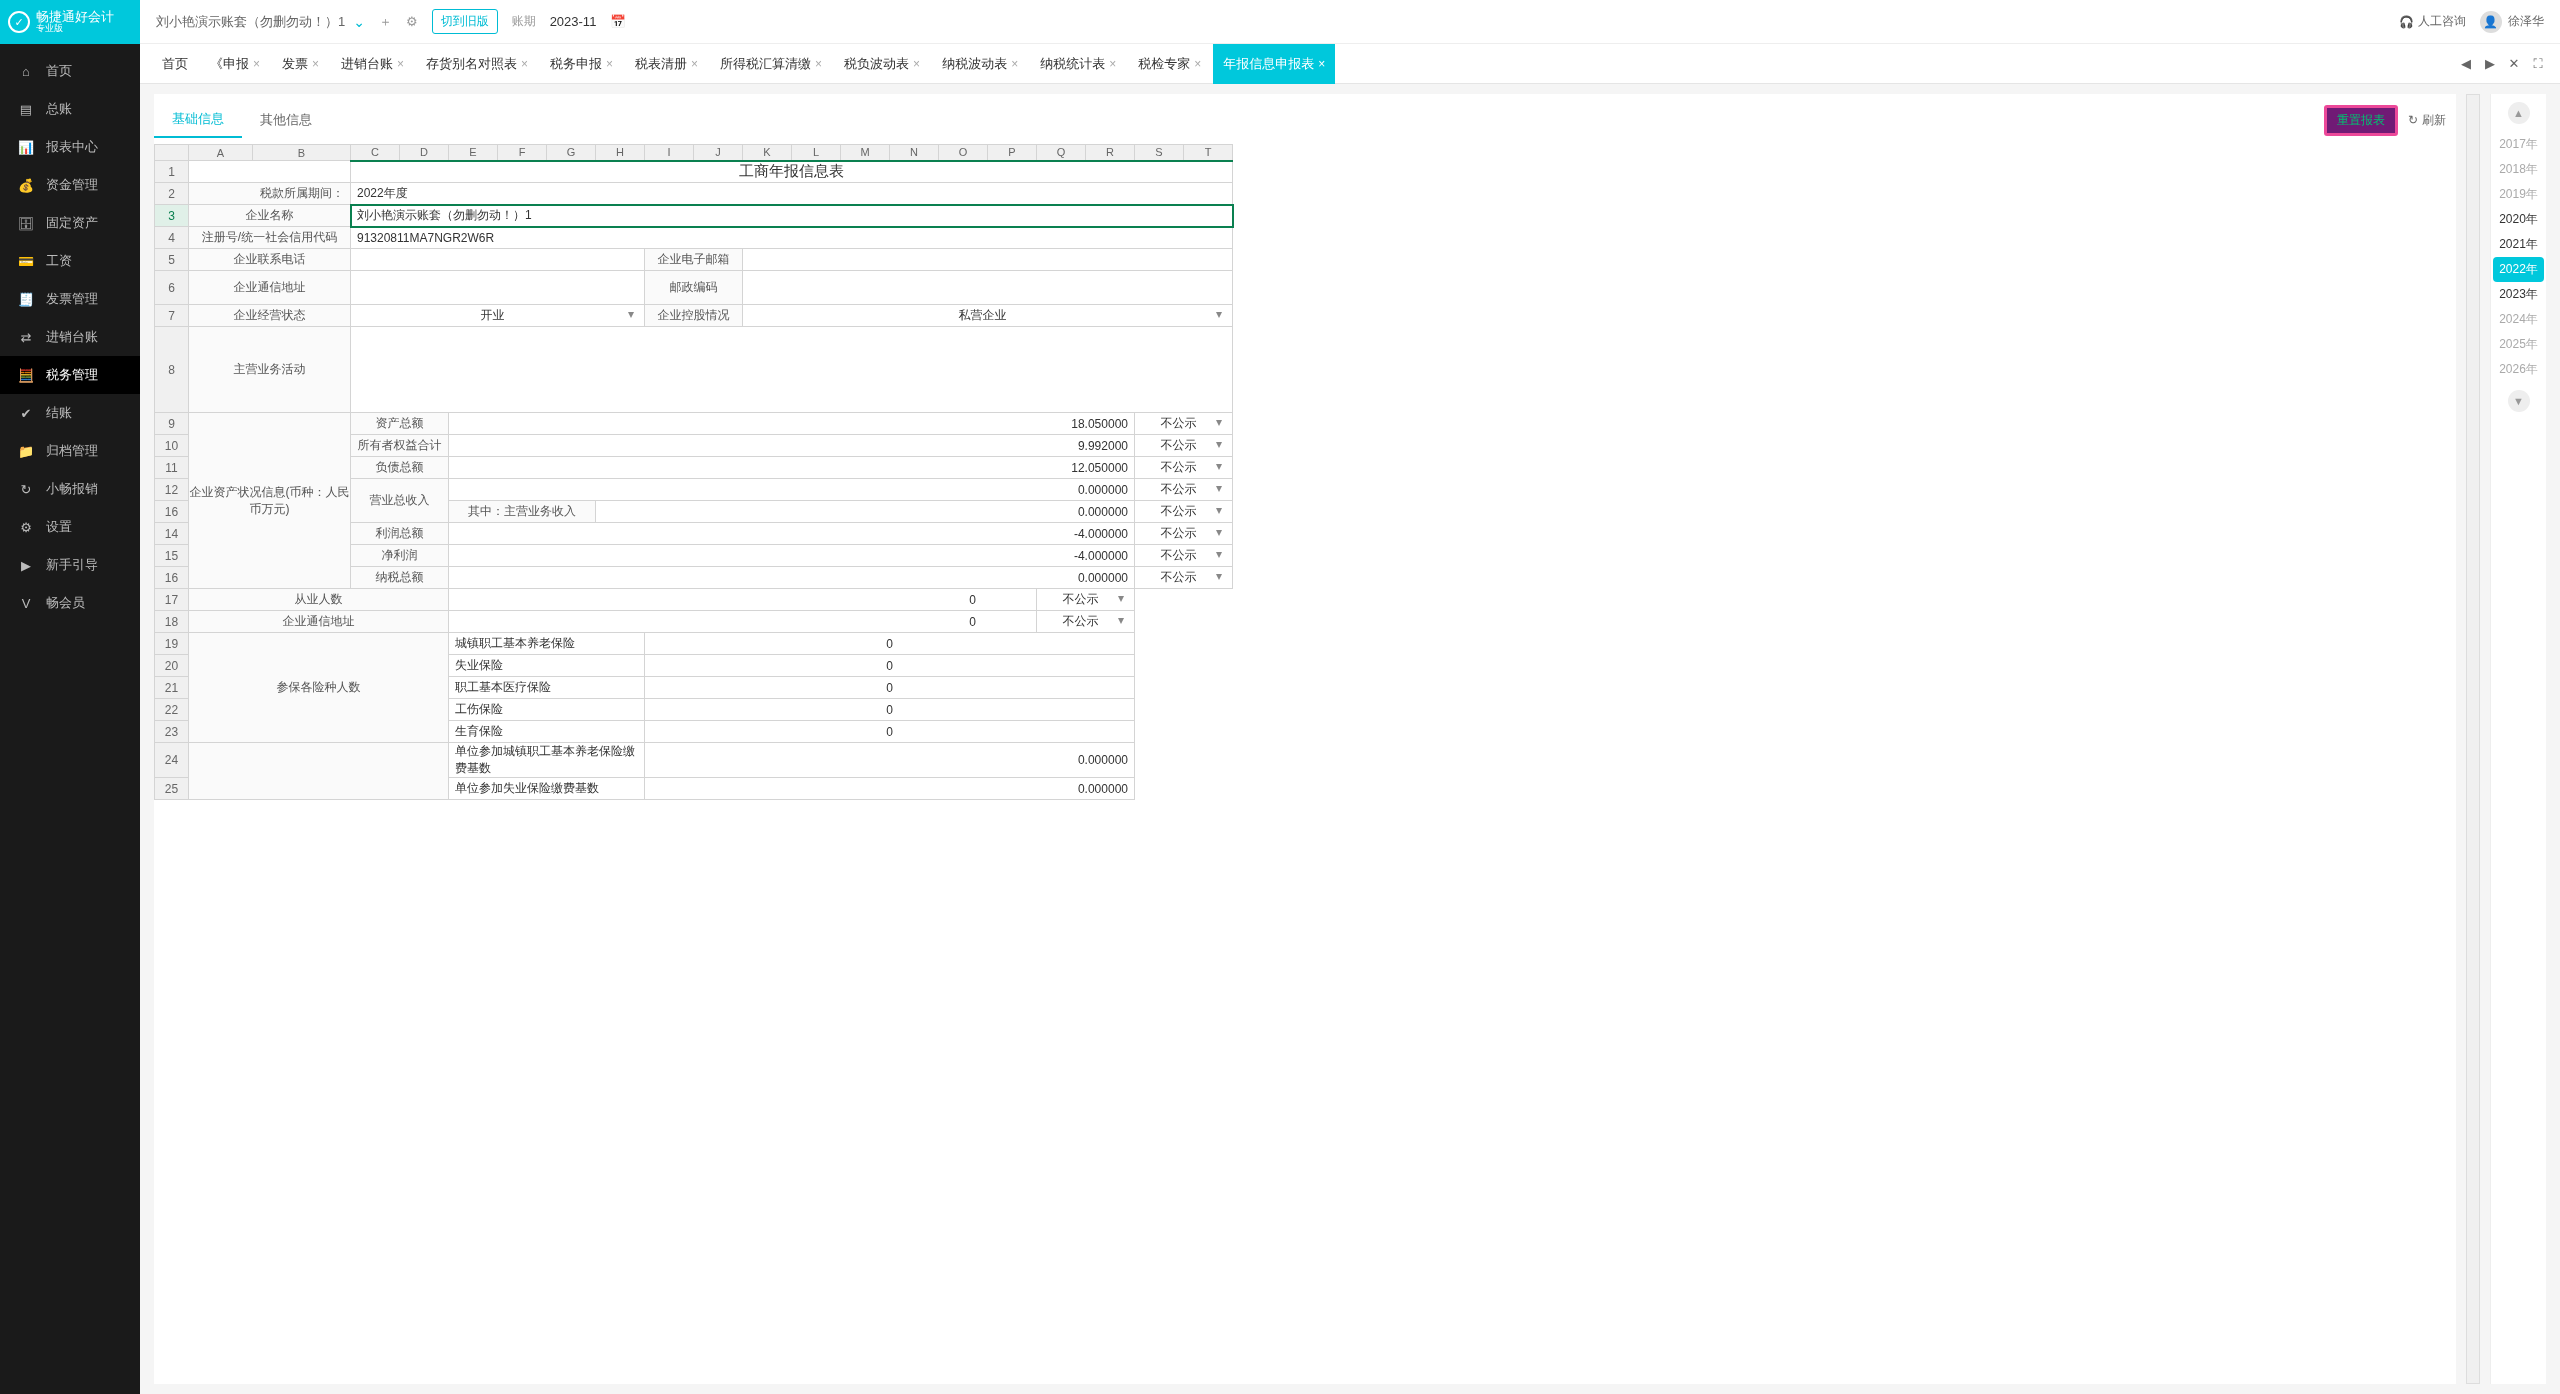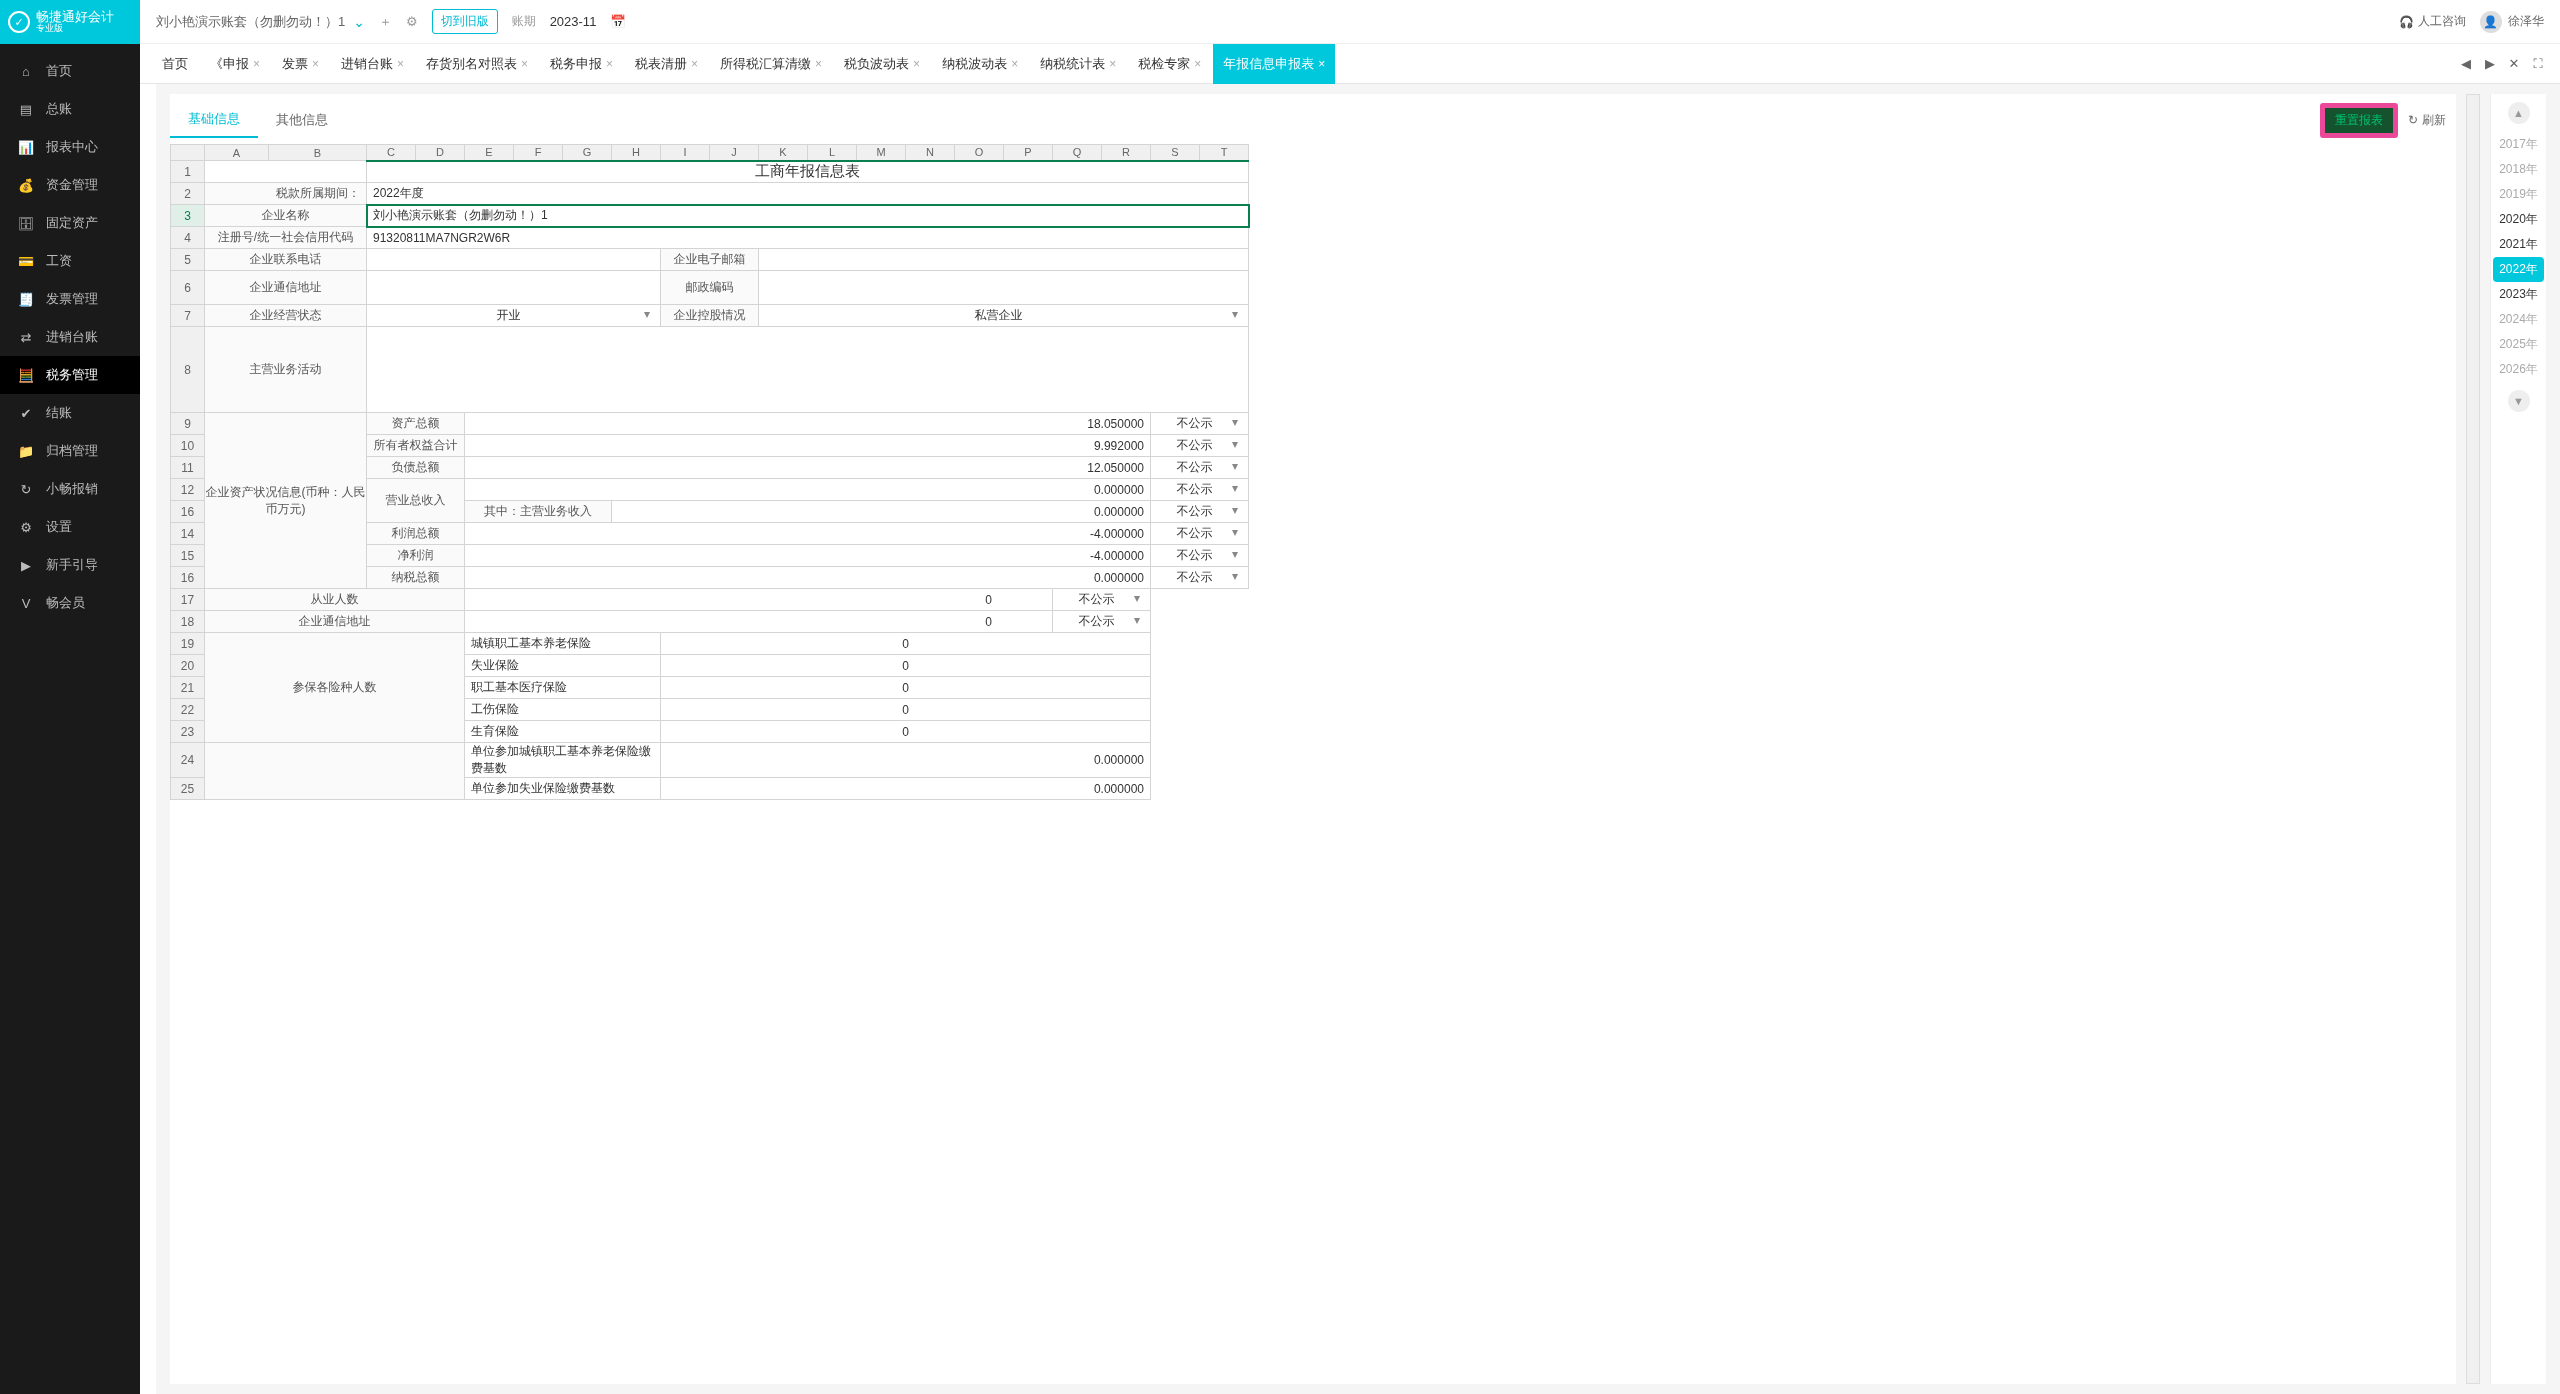--- a/index.html
+++ b/index.html
@@ -34,27 +34,27 @@
 .avatar { width: 22px; height: 22px; border-radius: 50%; background: #ddd; display: flex; align-items: center; justify-content: center; color: #fff; }
 
 .tabs { height: 40px; background: #fff; display: flex; align-items: center; padding: 0 12px; gap: 2px; border-bottom: 1px solid #e5e5e5; }
 .tab { display: flex; align-items: center; gap: 4px; padding: 0 10px; height: 40px; color: #333; font-size: 13px; cursor: pointer; white-space: nowrap; }
 .tab.active { background: #00c8dc; color: #fff; }
 .tab-close { color: #aaa; font-size: 12px; cursor: pointer; }
 .tab.active .tab-close { color: #fff; }
 .tab-nav { display: flex; gap: 4px; margin-left: 8px; }
 .tab-nav-btn { width: 20px; height: 20px; display: flex; align-items: center; justify-content: center; color: #666; cursor: pointer; }
 
-.content { flex: 1; background: #f5f5f5; padding: 10px 14px; display: flex; gap: 10px; min-height: 0; margin-left: 16px; }
+.content { flex: 1; background: #f5f5f5; padding: 10px 14px; display: flex; gap: 10px; min-height: 0; }
 .sheet-area { flex: 1; display: flex; flex-direction: column; background: #fff; min-width: 0; }
 .sheet-hdr { display: flex; align-items: center; padding: 8px 0 0; gap: 0; }
 .sub-tab { padding: 8px 18px; cursor: pointer; font-size: 13px; color: #666; }
 .sub-tab.active { color: #00bcd4; border-bottom: 2px solid #00bcd4; }
 .sheet-actions { display: flex; gap: 10px; align-items: center; margin-left: auto; padding-right: 10px; }
-.btn-reset { border: 5px solid #ec4899; color: #00c070; padding: 4px 10px; border-radius: 3px; font-size: 12px; cursor: pointer; background: #14532d; }
+.btn-reset { border: 3px solid #ec4899; color: #00c070; padding: 4px 10px; border-radius: 3px; font-size: 12px; cursor: pointer; background: #701a75; }
 .btn-refresh { color: #666; font-size: 12px; cursor: pointer; display: flex; align-items: center; gap: 4px; }
 
 .grid-wrap { flex: 1; position: relative; overflow: hidden; margin-top: 6px; }
 .grid { position: absolute; inset: 0; overflow: auto; }
 table { border-collapse: collapse; table-layout: fixed; }
 th, td { border: 1px solid #d4d4d4; height: 22px; font-size: 12px; background: #fff; }
 .col-hdr th { background: #f0f0f0; color: #666; text-align: center; font-weight: normal; height: 16px; font-size: 11px; }
 .row-hdr { background: #f0f0f0; text-align: center; color: #666; width: 34px; min-width: 34px; }
 .sel-row .row-hdr { background: #e0f0e8; color: #0a8050; }
 .col-hdr th.sel-col { border-bottom: 2px solid #0a8050; }

